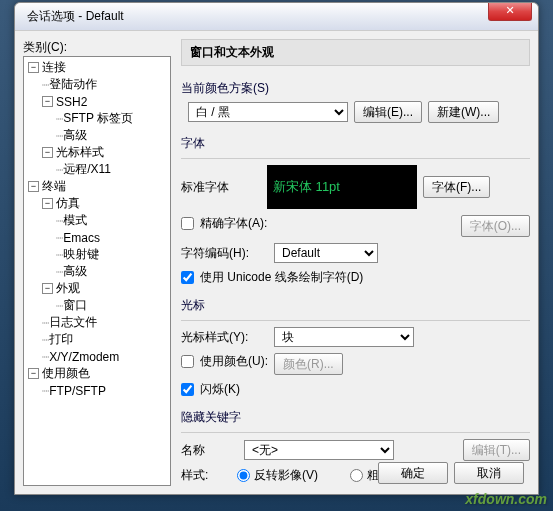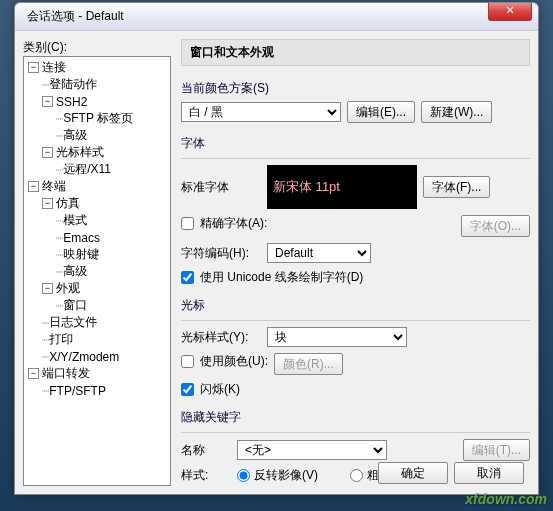--- a/index.html
+++ b/index.html
@@ -18,24 +18,24 @@
 .i1 { padding-left: 2px; }
 .i2 { padding-left: 16px; }
 .i3 { padding-left: 30px; }
 .right-pane { flex: 1; padding-left: 10px; display: flex; flex-direction: column; }
 .panel-title { background: #e4e4e4; border: 1px solid #ccc; padding: 4px 8px; font-weight: bold; margin-bottom: 8px; }
 .group-label { color: #003; margin: 6px 0 4px 0; }
 .hr { border: none; border-top: 1px solid #ccc; margin: 2px 0 6px 0; }
 .row { display: flex; align-items: center; margin-bottom: 6px; gap: 6px; }
 .row label.lbl { width: 80px; }
 .row label.lbl-s { width: 50px; }
-select, input[type=text] { border: 1px solid #888; background: #fff; height: 20px; padding: 1px 3px; }
+select, input[type=text] { border: 1px solid #888; background: #fff; height: 20px; padding: 1px 3px; margin-left: 7px; }
 .btn { height: 22px; border: 1px solid #888; background: linear-gradient(180deg, #fff, #e4e4e4); padding: 0 8px; cursor: pointer; border-radius: 2px; }
 .btn:disabled { color: #999; }
-.font-display { background: #000; color: #fca5a5; padding: 13px 6px; width: 150px; font-size: 13px; }
+.font-display { background: #000; color: #22c55e; padding: 13px 6px; width: 150px; font-size: 13px; }
 .checkbox-row { display: flex; align-items: center; margin-bottom: 5px; gap: 4px; }
 .checkbox-row input { margin-right: 2px; }
 .radio-row { display: flex; align-items: center; gap: 4px; }
 .footer { position: absolute; bottom: 10px; right: 14px; display: flex; gap: 6px; }
 .footer .btn { width: 70px; }
 .watermark { position: absolute; bottom: 4px; right: 6px; color: rgba(107,170,60,0.9); font-size: 14px; font-weight: bold; font-style: italic; pointer-events: none; text-shadow: 1px 1px 2px rgba(0,0,0,0.3); }
 </style>
 </head>
 <body>
 
@@ -115,21 +115,21 @@
         <div class="tree-node i2">
             <span class="tree-dash">┈</span>
             <span>打印</span>
           </div>
         <div class="tree-node i2">
             <span class="tree-dash">┈</span>
             <span>X/Y/Zmodem</span>
           </div>
         <div class="tree-node i1">
             <span class="tree-toggle">−</span>
-            <span>端口转发</span>
+            <span>使用颜色</span>
           </div>
         <div class="tree-node i2">
             <span class="tree-dash">┈</span>
             <span>FTP/SFTP</span>
           </div>
       </div>
     </div>
 
     <div class="right-pane">
       <div class="panel-title">窗口和文本外观</div>

